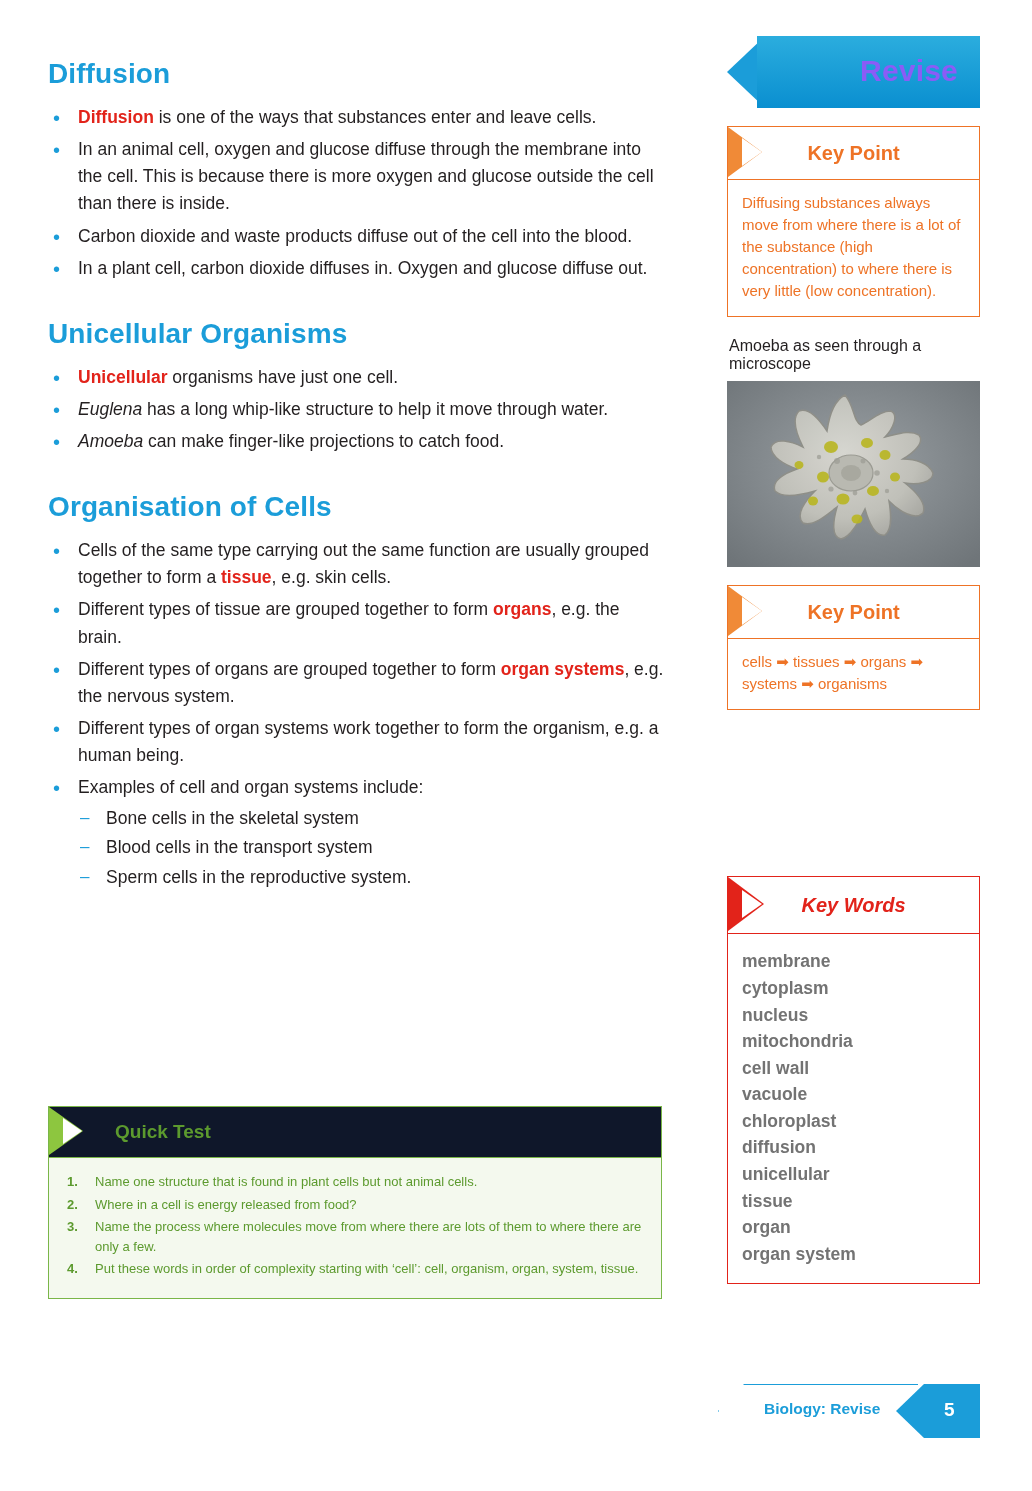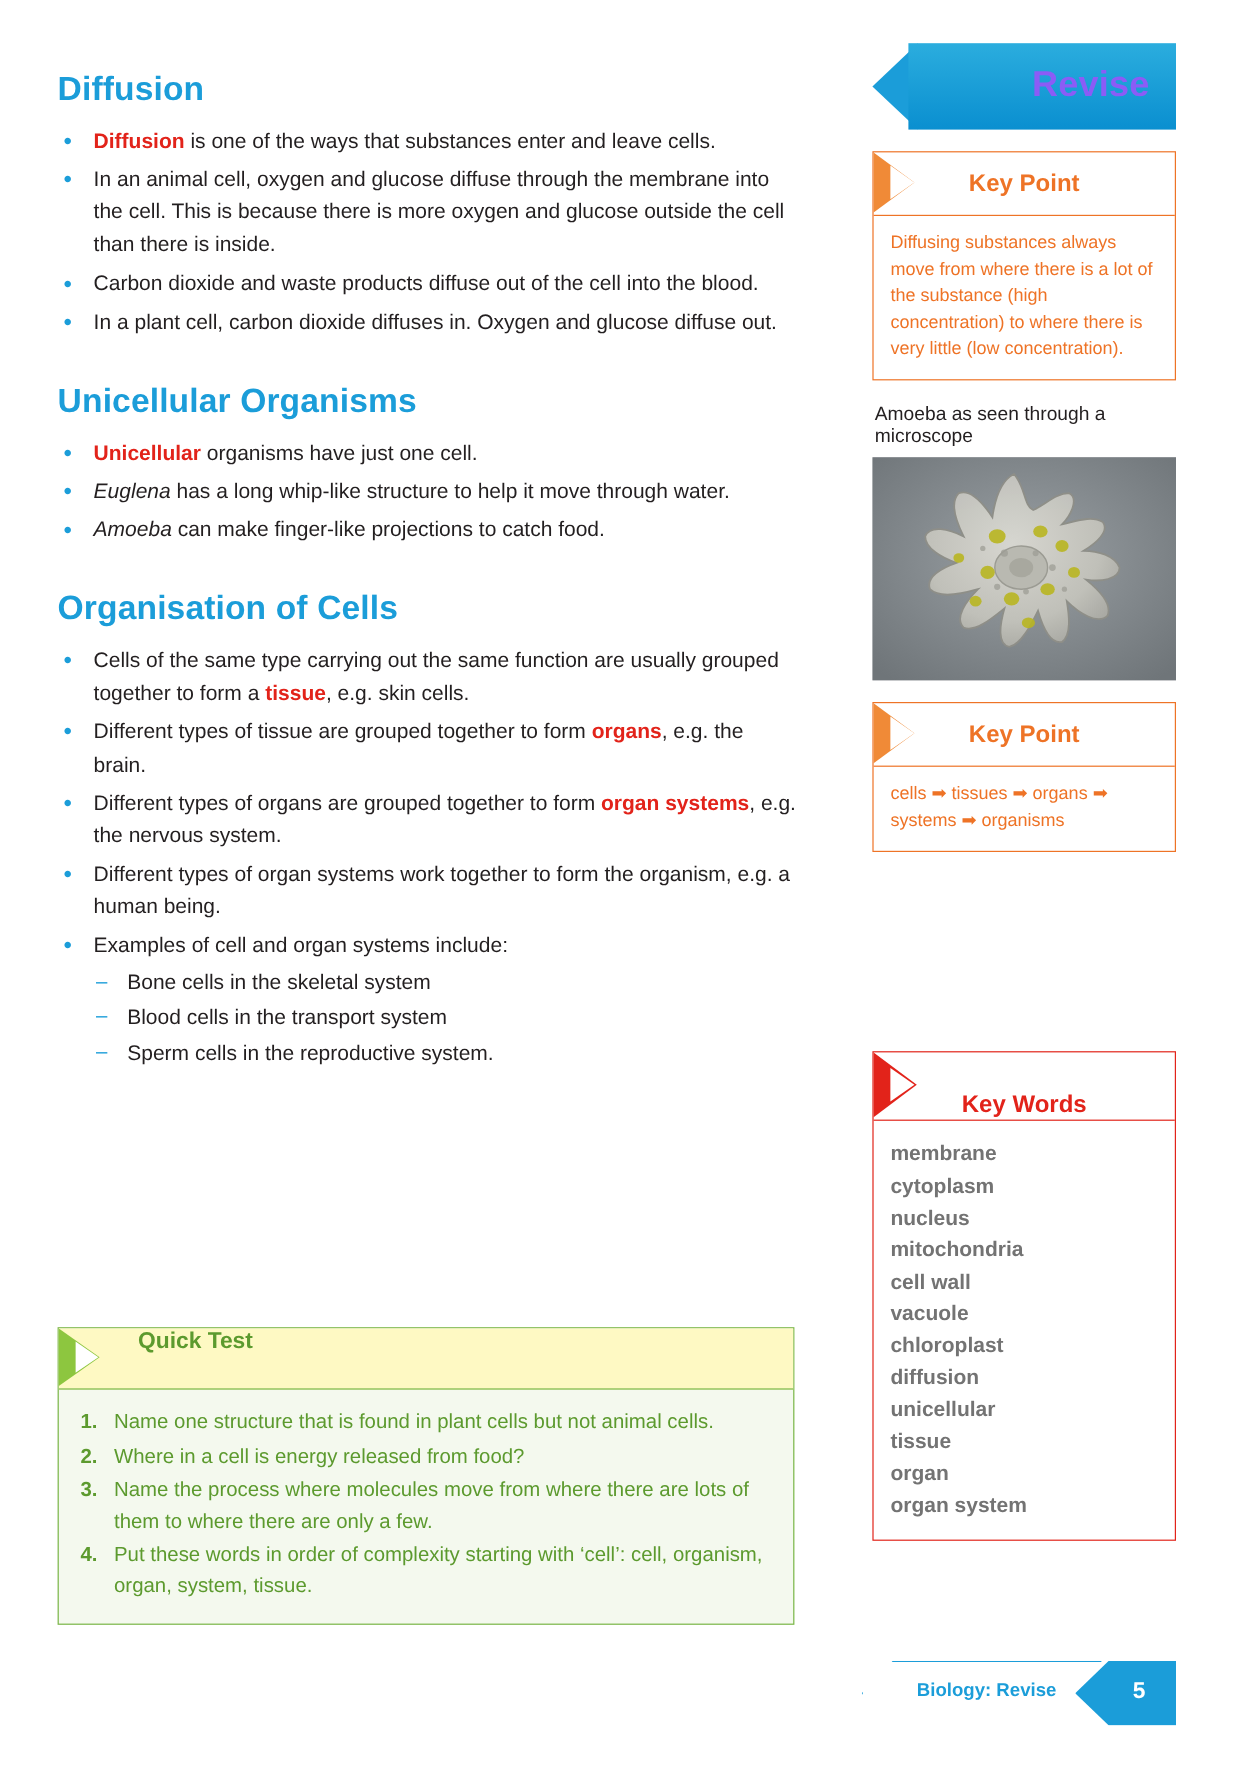--- a/index.html
+++ b/index.html
@@ -168,22 +168,23 @@
   .kw-box {
     border: 1.5px solid #e2231a;
     background: #fff;
     margin-top: 18px;
   }
   .kw-head {
     position: relative;
     height: 56px;
     border-bottom: 1.5px solid #e2231a;
     display: flex;
-    align-items: flex-end;
+    align-items: center;
     justify-content: center;
+    font-style: italic;
   }
   .kw-head .tri {
     position: absolute;
     left: 0; top: 0;
     width: 0; height: 0;
     border-top: 27px solid transparent;
     border-bottom: 27px solid transparent;
     border-left: 36px solid #e2231a;
   }
   .kw-head .tri2 {
@@ -230,24 +231,24 @@
     position: absolute;
     left: 48px;
     top: 1106px;
     width: 612px;
     border: 1.5px solid #7ab648;
     background: #f4f9ee;
   }
   .qt-head {
     position: relative;
     height: 50px;
-    background: #fef9c3;
+    background: #0f172a;
     border-bottom: 1.5px solid #7ab648;
     display: flex;
-    align-items: flex-start;
+    align-items: center;
   }
   .qt-head .tri {
     position: absolute;
     left: 0; top: 0;
     width: 0; height: 0;
     border-top: 24px solid transparent;
     border-bottom: 24px solid transparent;
     border-left: 34px solid #8dc63f;
   }
   .qt-head .tri2 {
@@ -271,21 +272,21 @@
     list-style: none;
     counter-reset: qt;
     margin: 0;
     padding: 0;
   }
   ol.qt-list > li {
     counter-increment: qt;
     position: relative;
     padding-left: 34px;
     color: #5c9a2e;
-    font-size: 17px;
+    font-size: 13px;
     line-height: 1.5;
     margin-bottom: 3px;
   }
   ol.qt-list > li::before {
     content: counter(qt) ".";
     position: absolute;
     left: 6px;
     top: 0;
     font-weight: bold;
     color: #5c9a2e;

